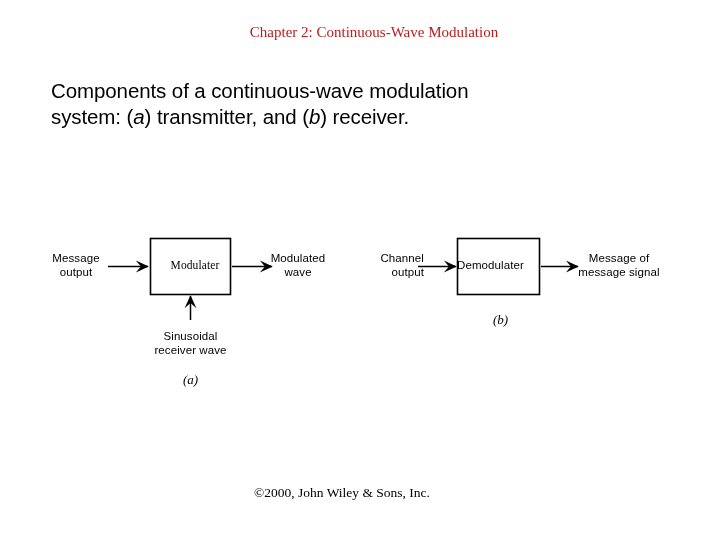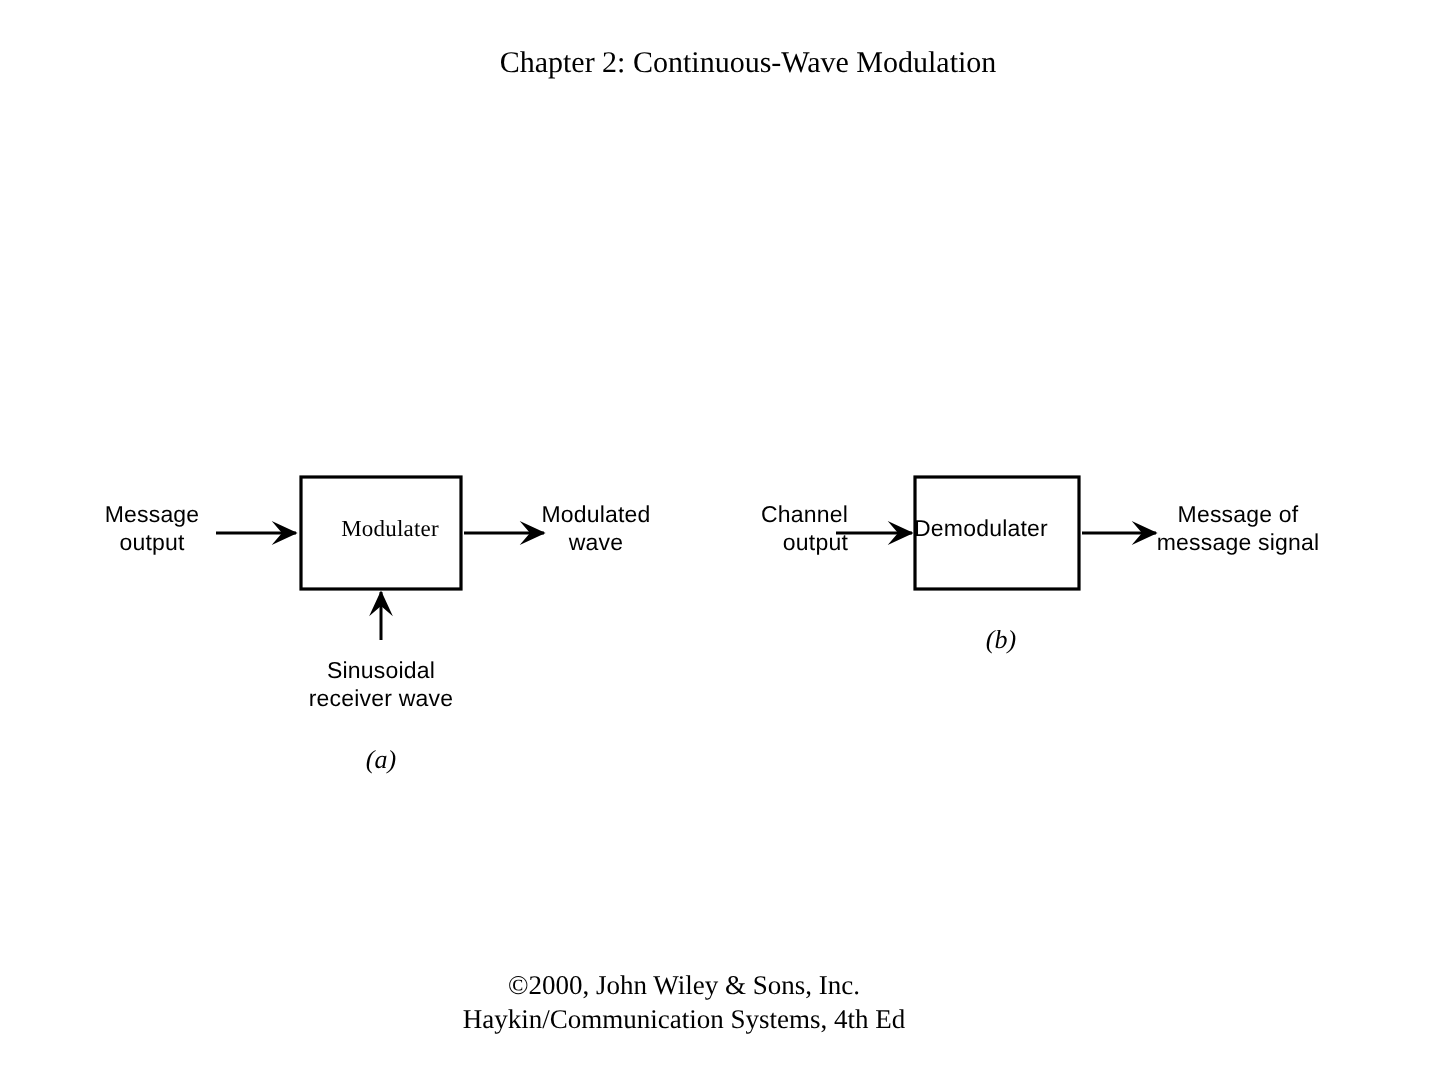--- a/index.html
+++ b/index.html
@@ -20,21 +20,21 @@
   
   .chapter-header {
     position: absolute;
     top: 23px;
     left: 0;
     width: 720px;
     text-align: center;
     font-family: "Liberation Serif", serif;
     font-size: 15px;
     line-height: 18px;
-    color: #000000;
+    color: #b91c1c;
     padding-left: 28px;
     box-sizing: border-box;
   }
 
   
   .title-block {
     position: absolute;
     left: 51px;
     top: 76px;
     width: 620px;
@@ -108,20 +108,24 @@
     line-height: 17px;
     color: #000;
   }
 </style>
 </head>
 <body>
 
 <div class="chapter-header">Chapter 2: Continuous-Wave Modulation</div>
 
 <div class="title-block">
+  <div class="figure-caption">
+    <span>Components of a continuous-wave modulation</span><br>
+    <span>system: (</span><i>a</i><span>) transmitter, and (</span><i>b</i><span>) receiver.</span>
+  </div>
 </div>
 
 <svg class="diagram" width="720" height="540" viewBox="0 0 720 540">
   <defs>
     <marker id="arrowOpen" viewBox="0 0 10 10" refX="9.4" refY="5" markerWidth="9" markerHeight="9" orient="auto-start-reverse">
       <path d="M 0.4 0.6 L 10 5 L 0.4 9.4 L 4.2 5 Z" fill="#000"></path>
     </marker>
   </defs>
 
   <rect x="150.5" y="238.5" width="80" height="56" fill="#ffffff" stroke="#000000" stroke-width="1.6"></rect>
@@ -167,14 +171,13 @@
 
 <div class="blk-label" style="left:566px; top:252px; width:106px;">
   <span>Message of</span><br>
   <span>message signal</span>
 </div>
 
 <div class="subfig-label" style="left:468px; top:312px; width:65px;">(b)</div>
 
 <div class="footer">
   <div>©2000, John Wiley &amp; Sons, Inc.</div>
-  <div>Haykin/Communication Systems, 4th Ed</div>
 </div>
 
 </body></html>

